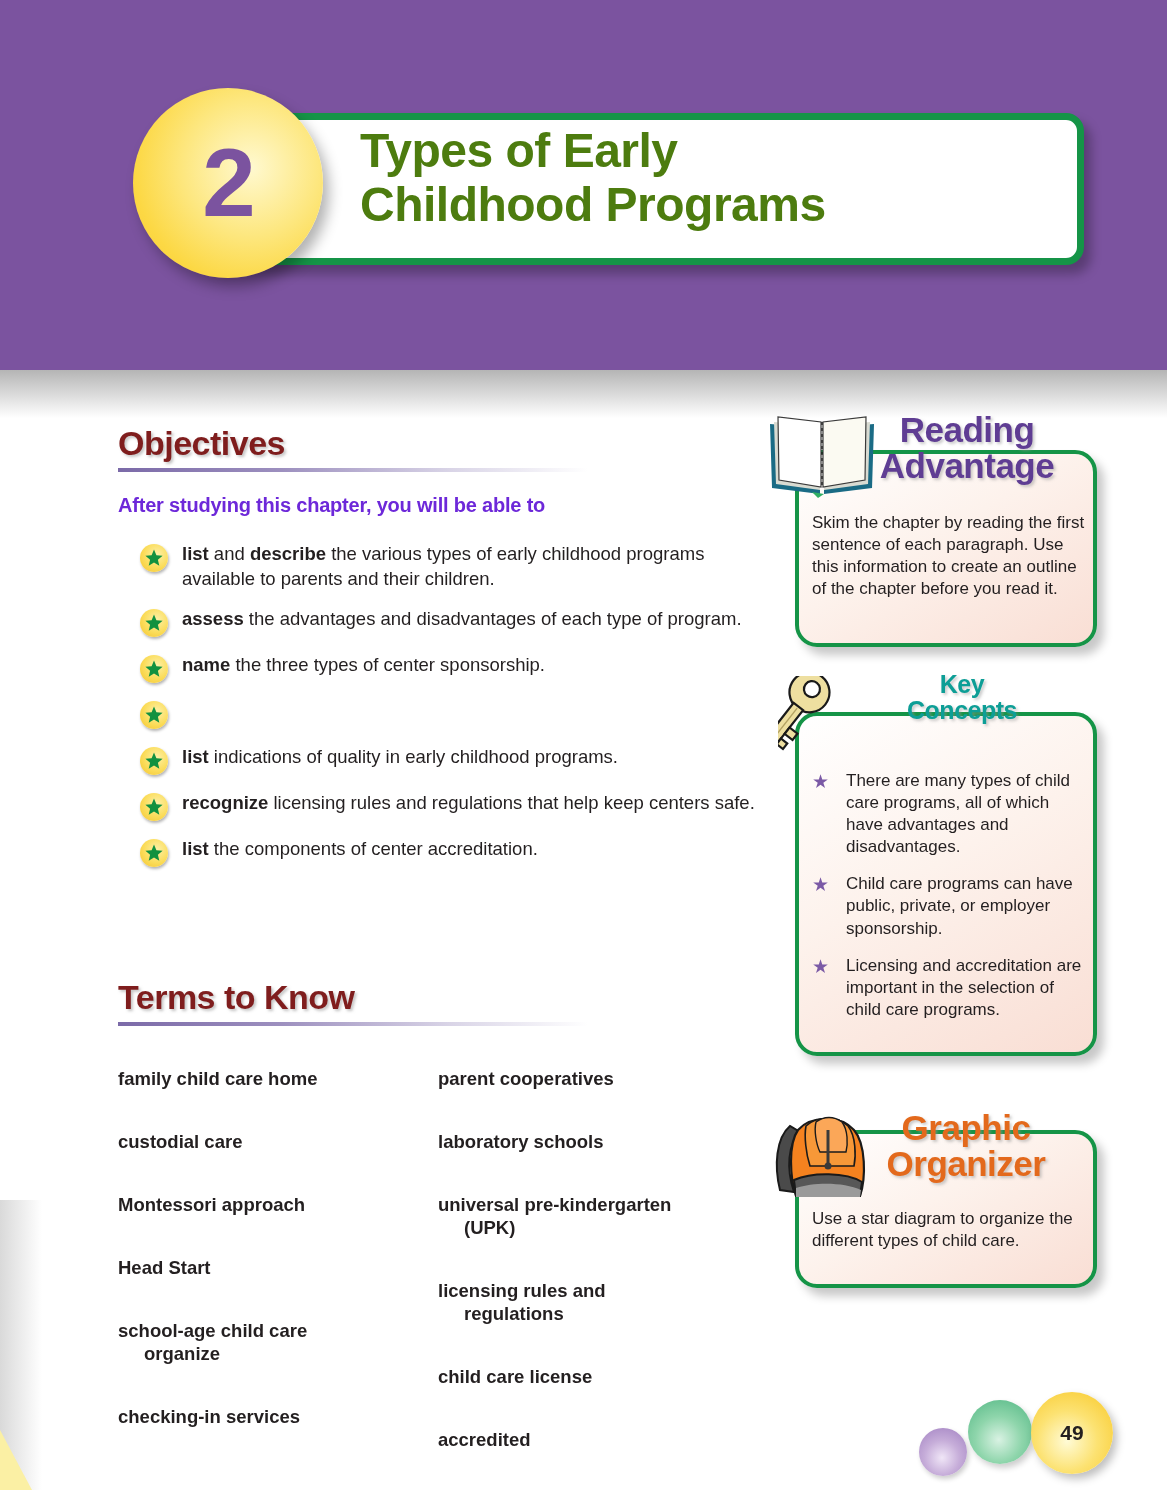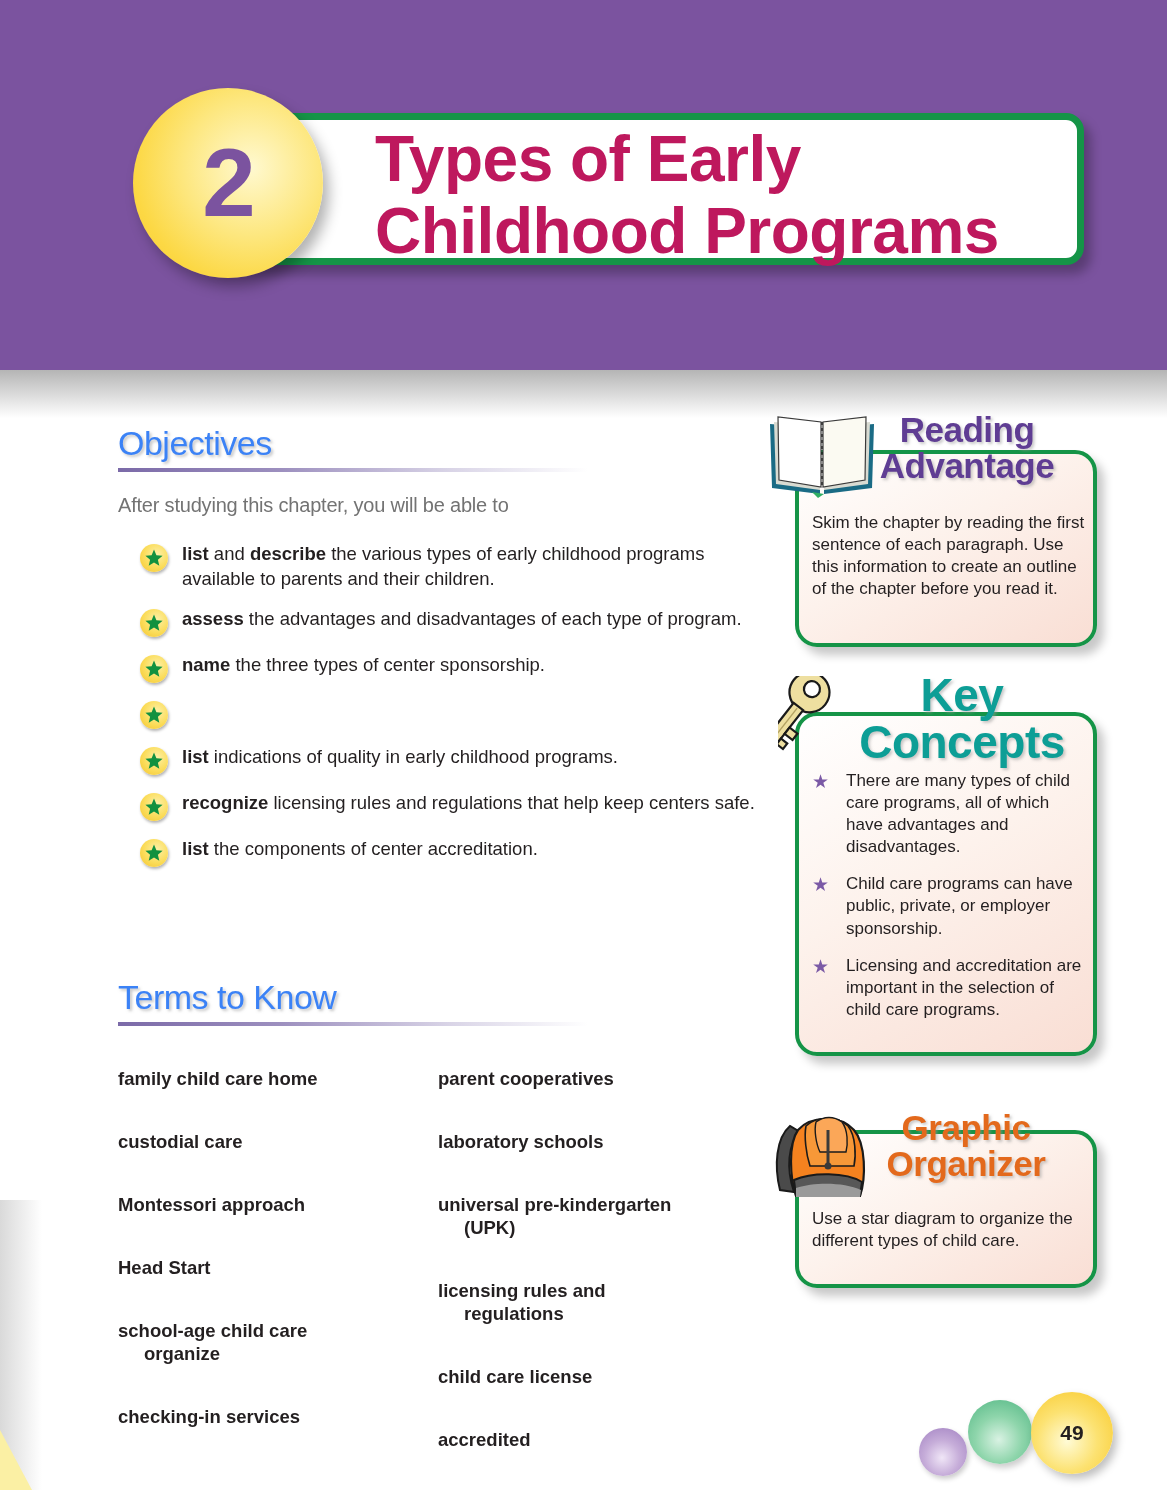--- a/index.html
+++ b/index.html
@@ -57,52 +57,52 @@
     left: 200px; top: 113px;
     width: 884px; height: 152px;
     background: #ffffff;
     border: 7px solid #159447;
     border-radius: 18px;
     z-index: 2;
     box-shadow: 7px 9px 11px rgba(0,0,0,0.28);
   }
   .title-text {
     position: absolute;
-    left: 375px; top: 124px;
+    left: 360px; top: 124px;
     z-index: 4;
-    font-size: 64px;
+    font-size: 48px;
     font-weight: bold;
-    color: #be185d;
+    color: #4d7c0f;
     line-height: 1.12;
     letter-spacing: -0.5px;
   }
 
   
   .content { position: absolute; top: 400px; left: 0; width: 1167px; }
 
   
   .sec-head-wrap { position: absolute; }
   .sec-head {
     font-size: 34px;
-    font-weight: normal;
-    color: #3b82f6;
+    font-weight: bold;
+    color: #7f1d1d;
     letter-spacing: -0.5px;
     text-shadow: 2px 2px 3px rgba(150,150,150,0.55);
   }
   .sec-rule {
     margin-top: 5px;
     height: 4px;
     background: linear-gradient(to right, #7b6aa8 0%, #9d90bf 35%, #d8d3e6 70%, #ffffff 100%);
   }
 
   
   #objectives-block { position: absolute; left: 118px; top: 24px; width: 470px; }
   .after-line {
     position: absolute; left: 118px; top: 94px;
-    font-size: 20px; font-weight: normal; color: #737373;
+    font-size: 20px; font-weight: bold; color: #6d28d9;
     letter-spacing: -0.2px;
   }
   .obj-list { position: absolute; left: 140px; top: 142px; width: 630px; }
   .obj-item { display: flex; margin-bottom: 16px; }
   .obj-bullet {
     flex: 0 0 auto;
     width: 28px; height: 28px;
     margin-right: 14px; margin-top: 2px;
     position: relative;
   }
@@ -160,21 +160,21 @@
   .side-icon { position: absolute; z-index: 7; }
 
   
   #reading-box  { left: 795px; top: 450px; width: 302px; height: 197px; }
   #reading-title{ left: 838px; top: 412px; width: 258px; font-size: 35px; color: #5f3d93; }
   #reading-body { left: 812px; top: 512px; width: 280px; }
   #book-icon    { left: 766px; top: 404px; }
 
   
   #key-box   { left: 795px; top: 712px; width: 302px; height: 344px; }
-  #key-title { left: 838px; top: 672px; width: 248px; font-size: 46px; color: #0d9e96; }
+  #key-title { left: 838px; top: 672px; width: 248px; font-size: 25px; color: #0d9e96; }
   #key-body  { left: 812px; top: 770px; width: 278px; }
   #key-icon  { left: 778px; top: 676px; }
   .key-item { display: flex; margin-bottom: 15px; }
   .key-star { flex: 0 0 auto; width: 34px; color: #7b5aa6; font-size: 19px; line-height: 1.25; }
   .key-text { flex: 1 1 auto; }
 
   
   #graphic-box   { left: 795px; top: 1130px; width: 302px; height: 158px; }
   #graphic-title { left: 838px; top: 1110px; width: 256px; font-size: 35px; color: #e3691c; }
   #graphic-body  { left: 812px; top: 1208px; width: 282px; }

